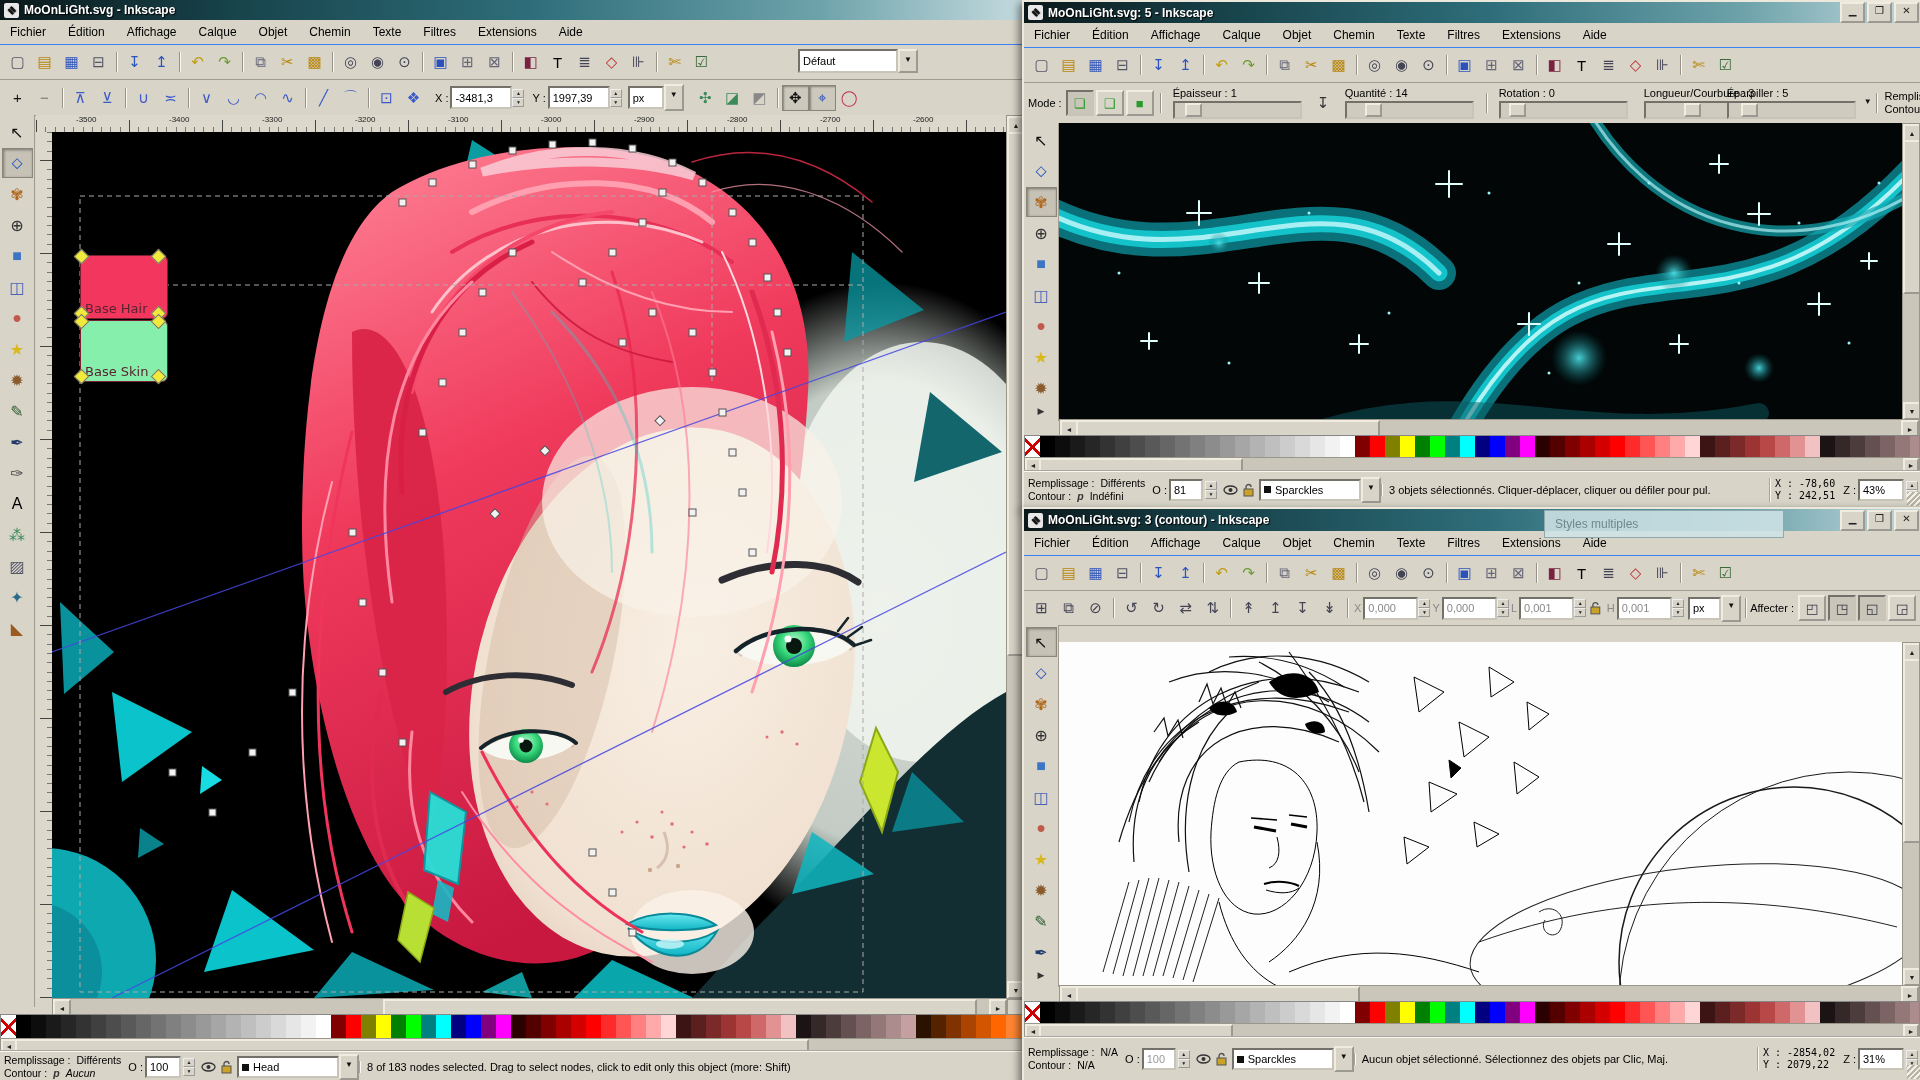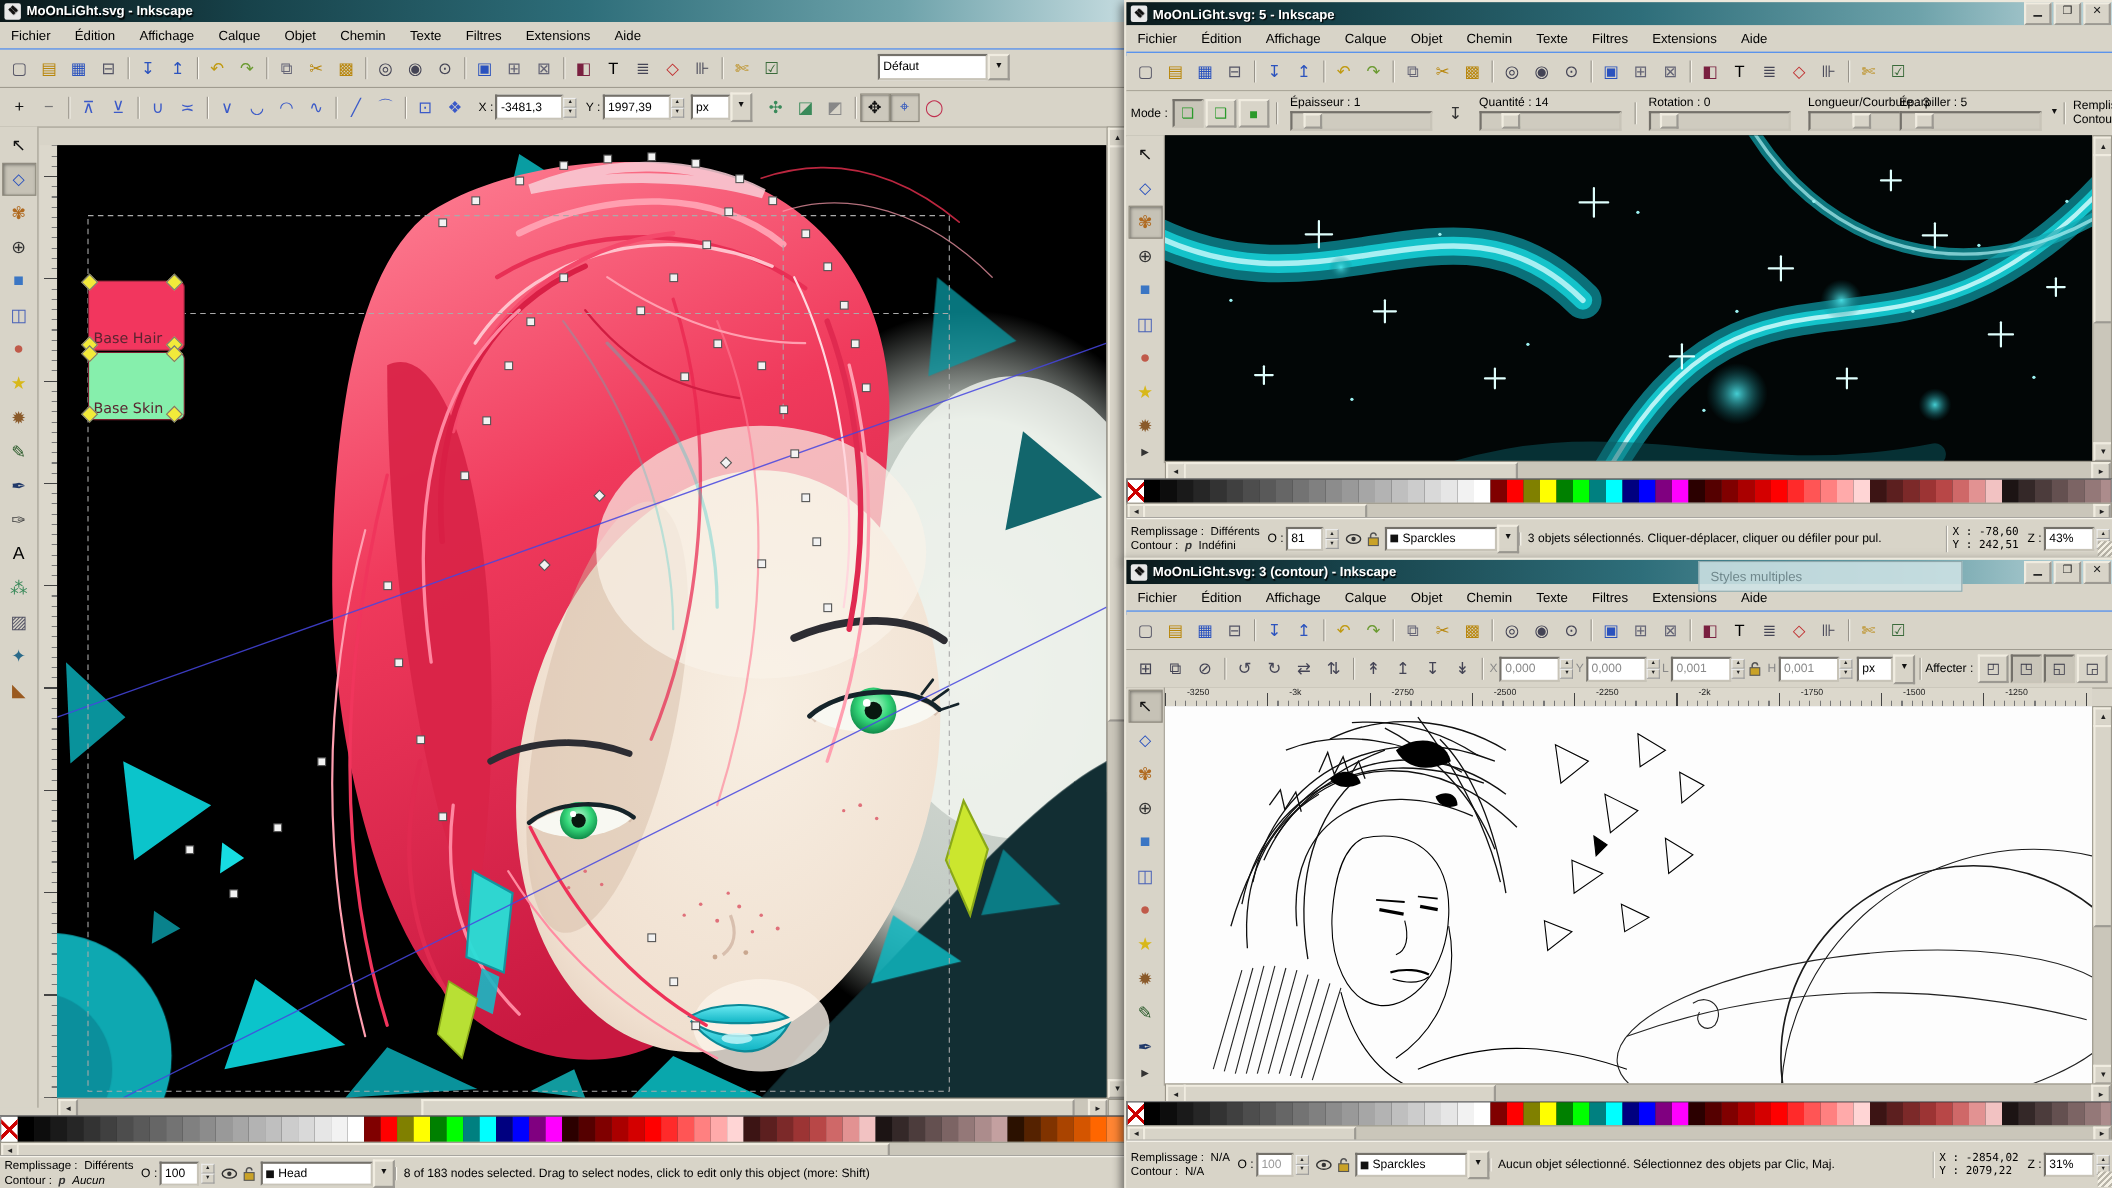--- a/index.html
+++ b/index.html
@@ -5,21 +5,21 @@
 html,body{margin:0;padding:0;width:1920px;height:1080px;overflow:hidden;background:#000;
 font-family:"Liberation Sans","DejaVu Sans",sans-serif;font-size:12px;-webkit-font-smoothing:antialiased;}
 .a{position:absolute}
 .win{position:absolute;background:#d8d4c8;border:2px outset #ece8dc;box-shadow:-3px 3px 8px rgba(0,0,0,.5)}
 .titlebar{position:absolute;left:0;right:0;height:21px;display:flex;align-items:center;padding-left:4px;gap:5px;
 background:linear-gradient(90deg,#0b181a 0%,#17424a 22%,#2e6e7a 52%,#6da2aa 80%,#c3dade 100%);
 color:#fff;font-weight:bold;font-size:12px;text-shadow:1px 1px 1px #000;overflow:hidden}
 .titleicon{width:15px;height:15px;background:#e8e8e8;border-radius:2px;color:#111;font-size:11px;line-height:15px;text-align:center;flex:0 0 auto}
 .winbtns{margin-left:auto;display:flex;gap:2px;padding-right:3px}
 .winbtn{width:21px;height:17px;background:#d8d4c8;border:2px outset #f0ece0;font-size:10px;line-height:13px;text-align:center;color:#222;font-weight:bold;text-shadow:none}
-.menubar{position:absolute;left:0;right:0;height:24px;background:#d8d4c8;border-bottom:4px solid #3b82f6;display:flex;align-items:center;padding:0 10px;gap:22px}
+.menubar{position:absolute;left:0;right:0;height:24px;background:#d8d4c8;border-bottom:1px solid #3b82f6;display:flex;align-items:center;padding:0 10px;gap:22px}
 .mitem{color:#000;font-size:12px}
 .toolbar{position:absolute;left:0;right:0;background:#d8d4c8;border-bottom:1px solid #a09c90;display:flex;align-items:center;padding:0 4px;overflow:hidden;white-space:nowrap}
 .tbicon{width:25px;height:24px;display:inline-flex;align-items:center;justify-content:center;font-size:15px;color:#445;border:1px solid transparent;flex:0 0 auto}
 .tbicon.pressed{border:1px solid #8a867a;background:#ccc8bc;box-shadow:inset 1px 1px 2px rgba(0,0,0,.35)}
 .tsep{width:1px;height:20px;background:#97938a;box-shadow:1px 0 0 #fbf8f0;margin:0 4px;flex:0 0 auto}
 .toolcol{position:absolute;width:34px;background:#d8d4c8;border-right:1px solid #a09c90;display:flex;flex-direction:column;align-items:center;padding-top:2px}
 .toolbtn{width:29px;height:28px;display:flex;align-items:center;justify-content:center;font-size:16px;border:1px solid transparent;margin-bottom:1px}
 .toolbtn.pressed{border:1px solid #8a867a;background:#c6c2b6;box-shadow:inset 1px 1px 3px rgba(0,0,0,.4)}
 .overflow-arrow{font-size:9px;color:#333;margin-top:2px}
 .sunken{background:#fff;border:2px inset #c8c4b8;font-size:11px;color:#000;display:inline-flex;align-items:center;padding:0 3px}
@@ -183,20 +183,32 @@
       <span class="toolbtn" style="color: rgb(216, 184, 26);">★</span>
       <span class="toolbtn" style="color: rgb(138, 90, 42);">✹</span>
       <span class="toolbtn" style="color: rgb(42, 90, 42);">✎</span>
       <span class="toolbtn" style="color: rgb(34, 58, 106);">✒</span>
       <span class="toolbtn" style="color: rgb(68, 68, 68);">✑</span>
       <span class="toolbtn" style="color: rgb(0, 0, 0);">A</span>
       <span class="toolbtn" style="color: rgb(58, 138, 90);">⁂</span>
       <span class="toolbtn" style="color: rgb(85, 85, 102);">▨</span>
       <span class="toolbtn" style="color: rgb(42, 106, 138);">✦</span>
       <span class="toolbtn" style="color: rgb(154, 90, 32);">◣</span>
+    </div>
+  <div class="rulerH" style="left:36px;top:115px;width:970px;height:17px">
+      <span class="rlabel" style="left: 40px;">-3500</span>
+      <span class="rlabel" style="left: 133px;">-3400</span>
+      <span class="rlabel" style="left: 226px;">-3300</span>
+      <span class="rlabel" style="left: 319px;">-3200</span>
+      <span class="rlabel" style="left: 412px;">-3100</span>
+      <span class="rlabel" style="left: 505px;">-3000</span>
+      <span class="rlabel" style="left: 598px;">-2900</span>
+      <span class="rlabel" style="left: 691px;">-2800</span>
+      <span class="rlabel" style="left: 784px;">-2700</span>
+      <span class="rlabel" style="left: 877px;">-2600</span>
     </div>
   <div class="rulerV" style="left:36px;top:132px;width:16px;height:866px"></div>
 
   <div class="canvas" style="left:52px;top:132px;width:954px;height:866px">
     <svg width="954" height="866" viewBox="0 0 954 866" xmlns="http://www.w3.org/2000/svg">
       <defs>
         <radialGradient id="bgGlow" cx="50%" cy="50%" r="50%">
           <stop offset="0%" stop-color="#eef2ec"></stop>
             <stop offset="70%" stop-color="#d8e2da"></stop>
             <stop offset="100%" stop-color="#d8e2da" stop-opacity="0"></stop>
@@ -976,31 +988,20 @@
     <span class="combo-arrow" style="height:23px">▼</span>
     <span class="tsep"></span>
     <span class="lab" style="margin-right:4px">Affecter :</span>
     <span style="display:inline-flex">
         <span class="affbtn">◰</span>
         <span class="affbtn pressed">◳</span>
         <span class="affbtn pressed">◱</span>
         <span class="affbtn">◲</span>
       </span>
   </div>
-  <div class="rulerH" style="left:35px;top:116px;width:843px;height:17px">
-      <span class="rlabel" style="left: 20px;">-3250</span>
-      <span class="rlabel" style="left: 113px;">-3k</span>
-      <span class="rlabel" style="left: 206px;">-2750</span>
-      <span class="rlabel" style="left: 299px;">-2500</span>
-      <span class="rlabel" style="left: 392px;">-2250</span>
-      <span class="rlabel" style="left: 485px;">-2k</span>
-      <span class="rlabel" style="left: 578px;">-1750</span>
-      <span class="rlabel" style="left: 671px;">-1500</span>
-      <span class="rlabel" style="left: 764px;">-1250</span>
-    </div>
   <div class="toolcol" style="left:0;top:116px;height:360px">
       <span class="toolbtn pressed" style="color: rgb(17, 17, 17);">↖</span>
       <span class="toolbtn" style="color: rgb(42, 82, 190);">⬦</span>
       <span class="toolbtn" style="color: rgb(176, 106, 32);">✾</span>
       <span class="toolbtn" style="color: rgb(51, 51, 51);">⊕</span>
       <span class="toolbtn" style="color: rgb(59, 118, 196);">■</span>
       <span class="toolbtn" style="color: rgb(74, 98, 184);">◫</span>
       <span class="toolbtn" style="color: rgb(192, 90, 74);">●</span>
       <span class="toolbtn" style="color: rgb(216, 184, 26);">★</span>
       <span class="toolbtn" style="color: rgb(138, 90, 42);">✹</span>

